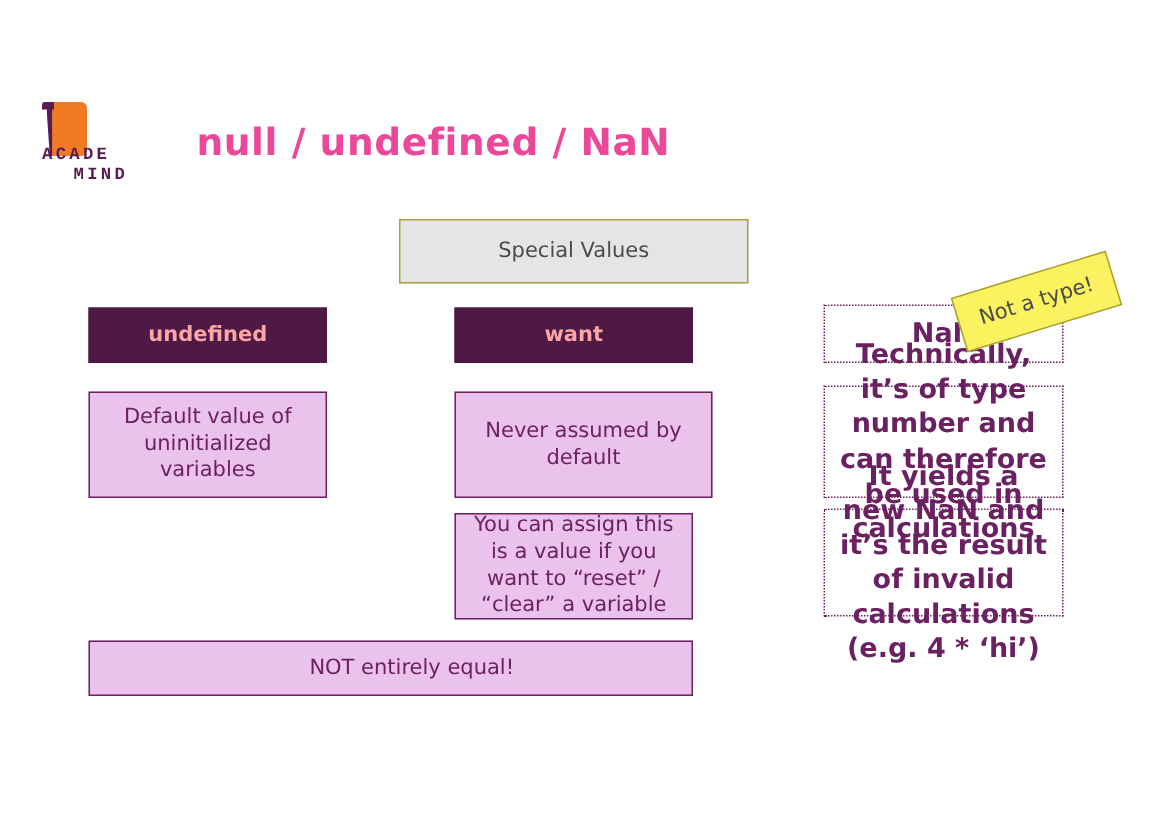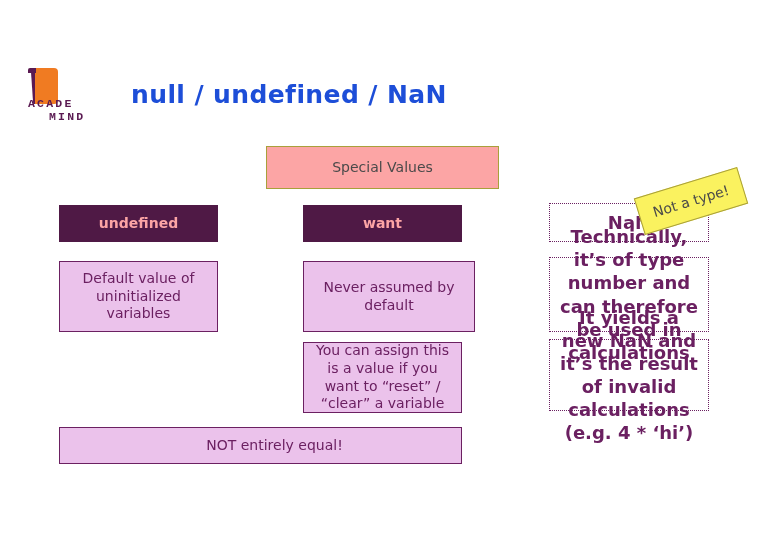--- a/index.html
+++ b/index.html
@@ -72,38 +72,38 @@
   .logo-text .l1 { display: block; padding-left: 3px; }
   .logo-text .l2 { display: block; padding-left: 24px; }
 
   
   .slide-title {
     position: absolute;
     left: 131px;
     top: 80px;
     font-size: 25px;
     font-weight: bold;
-    color: #1d4ed8;
+    color: #ec4899;
     letter-spacing: 0.4px;
     white-space: nowrap;
   }
 
   
   .box {
     position: absolute;
     box-sizing: border-box;
     display: flex;
     align-items: center;
     justify-content: center;
     text-align: center;
     line-height: 1.28;
   }
 
   .box-yellow {
-    background: #fca5a5;
+    background: #e5e5e5;
     border: 1px solid #A9A03A;
     color: #4A4A4A;
     font-size: 14px;
   }
 
   .box-header {
     background: #4F1945;
     border: 1px solid #4F1945;
     color: #fca5a5;
     font-size: 14px;

